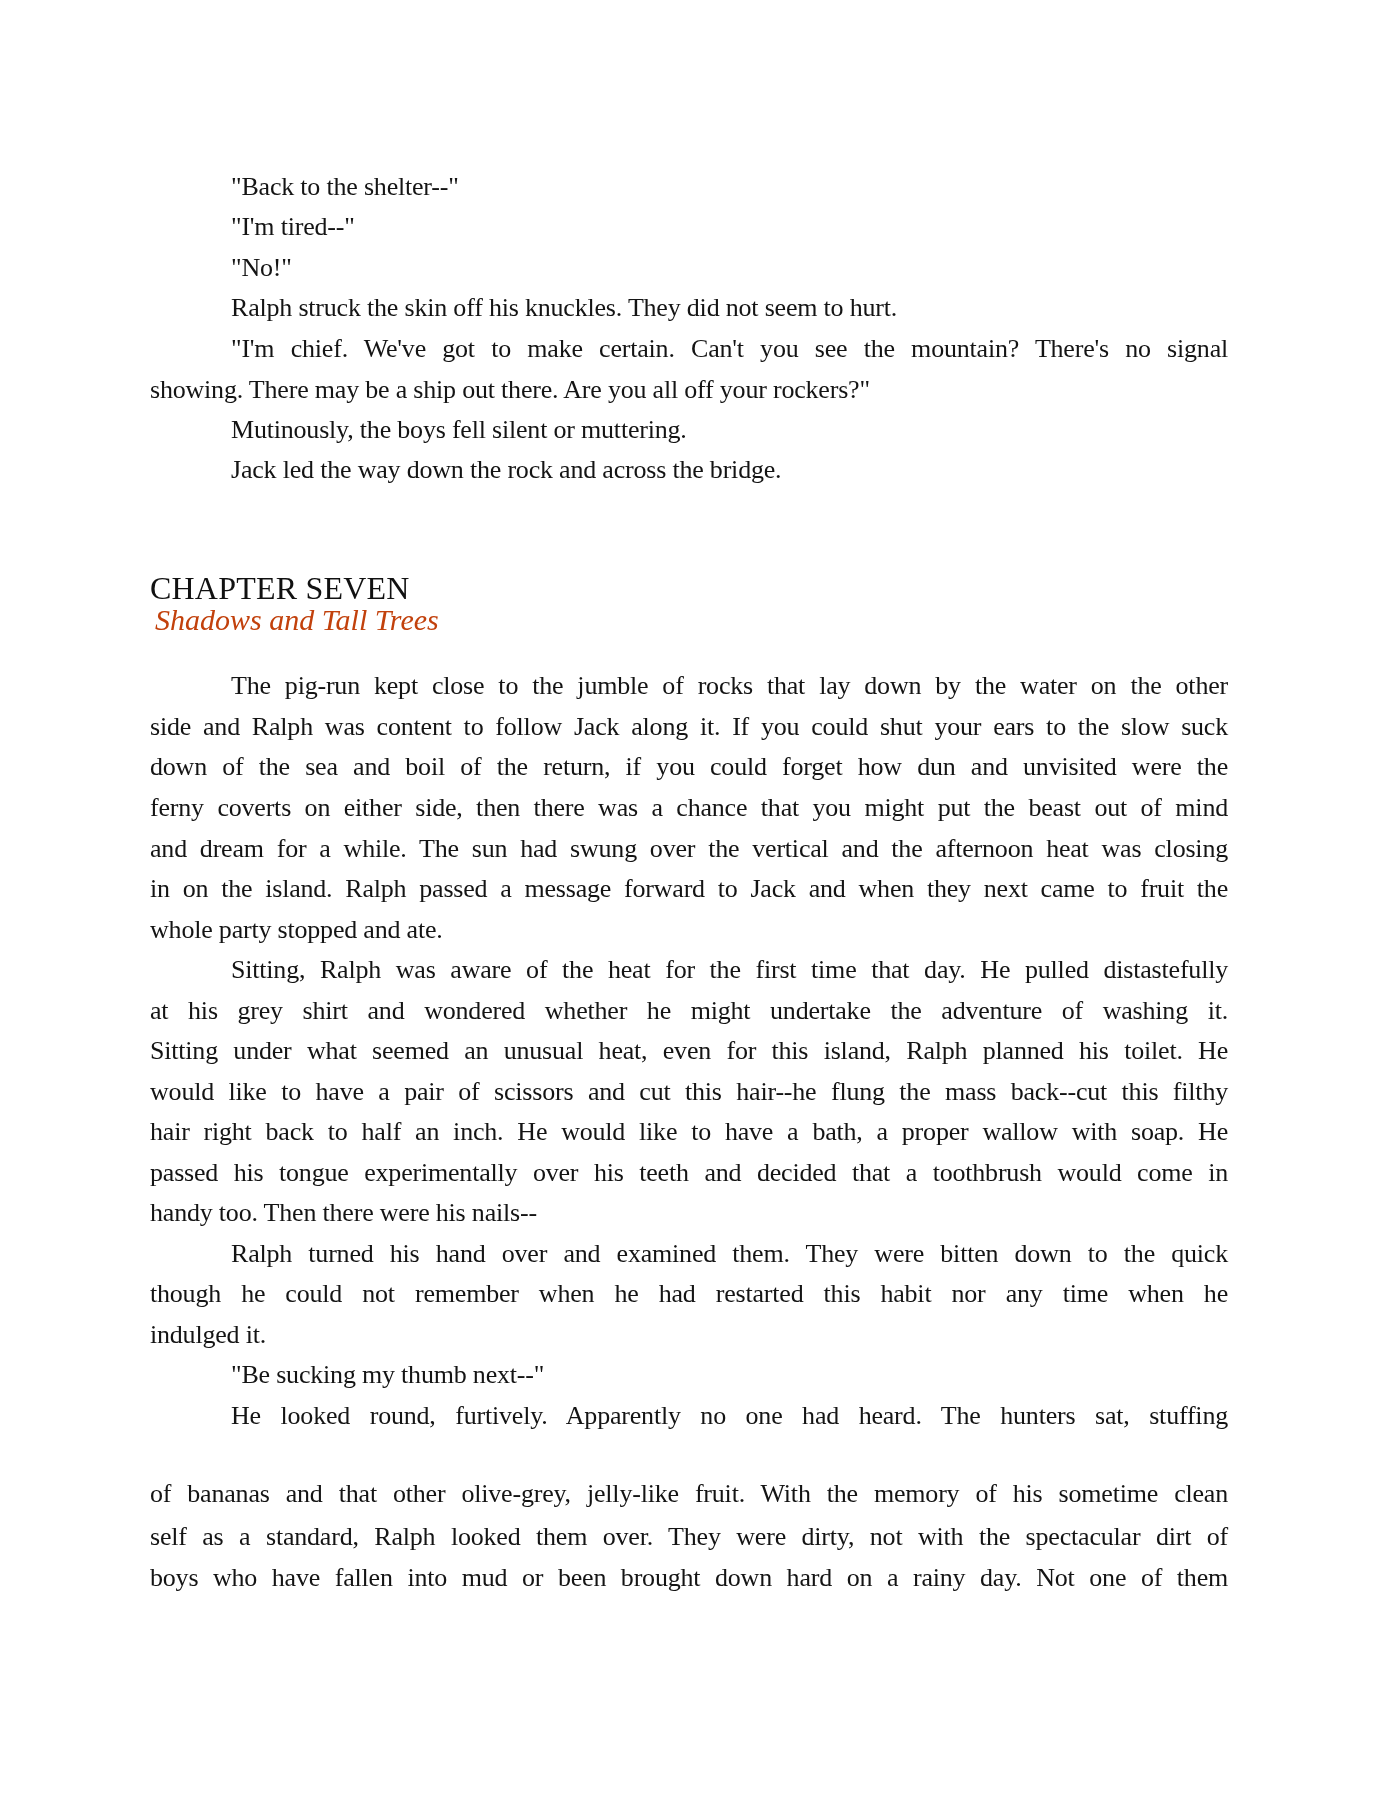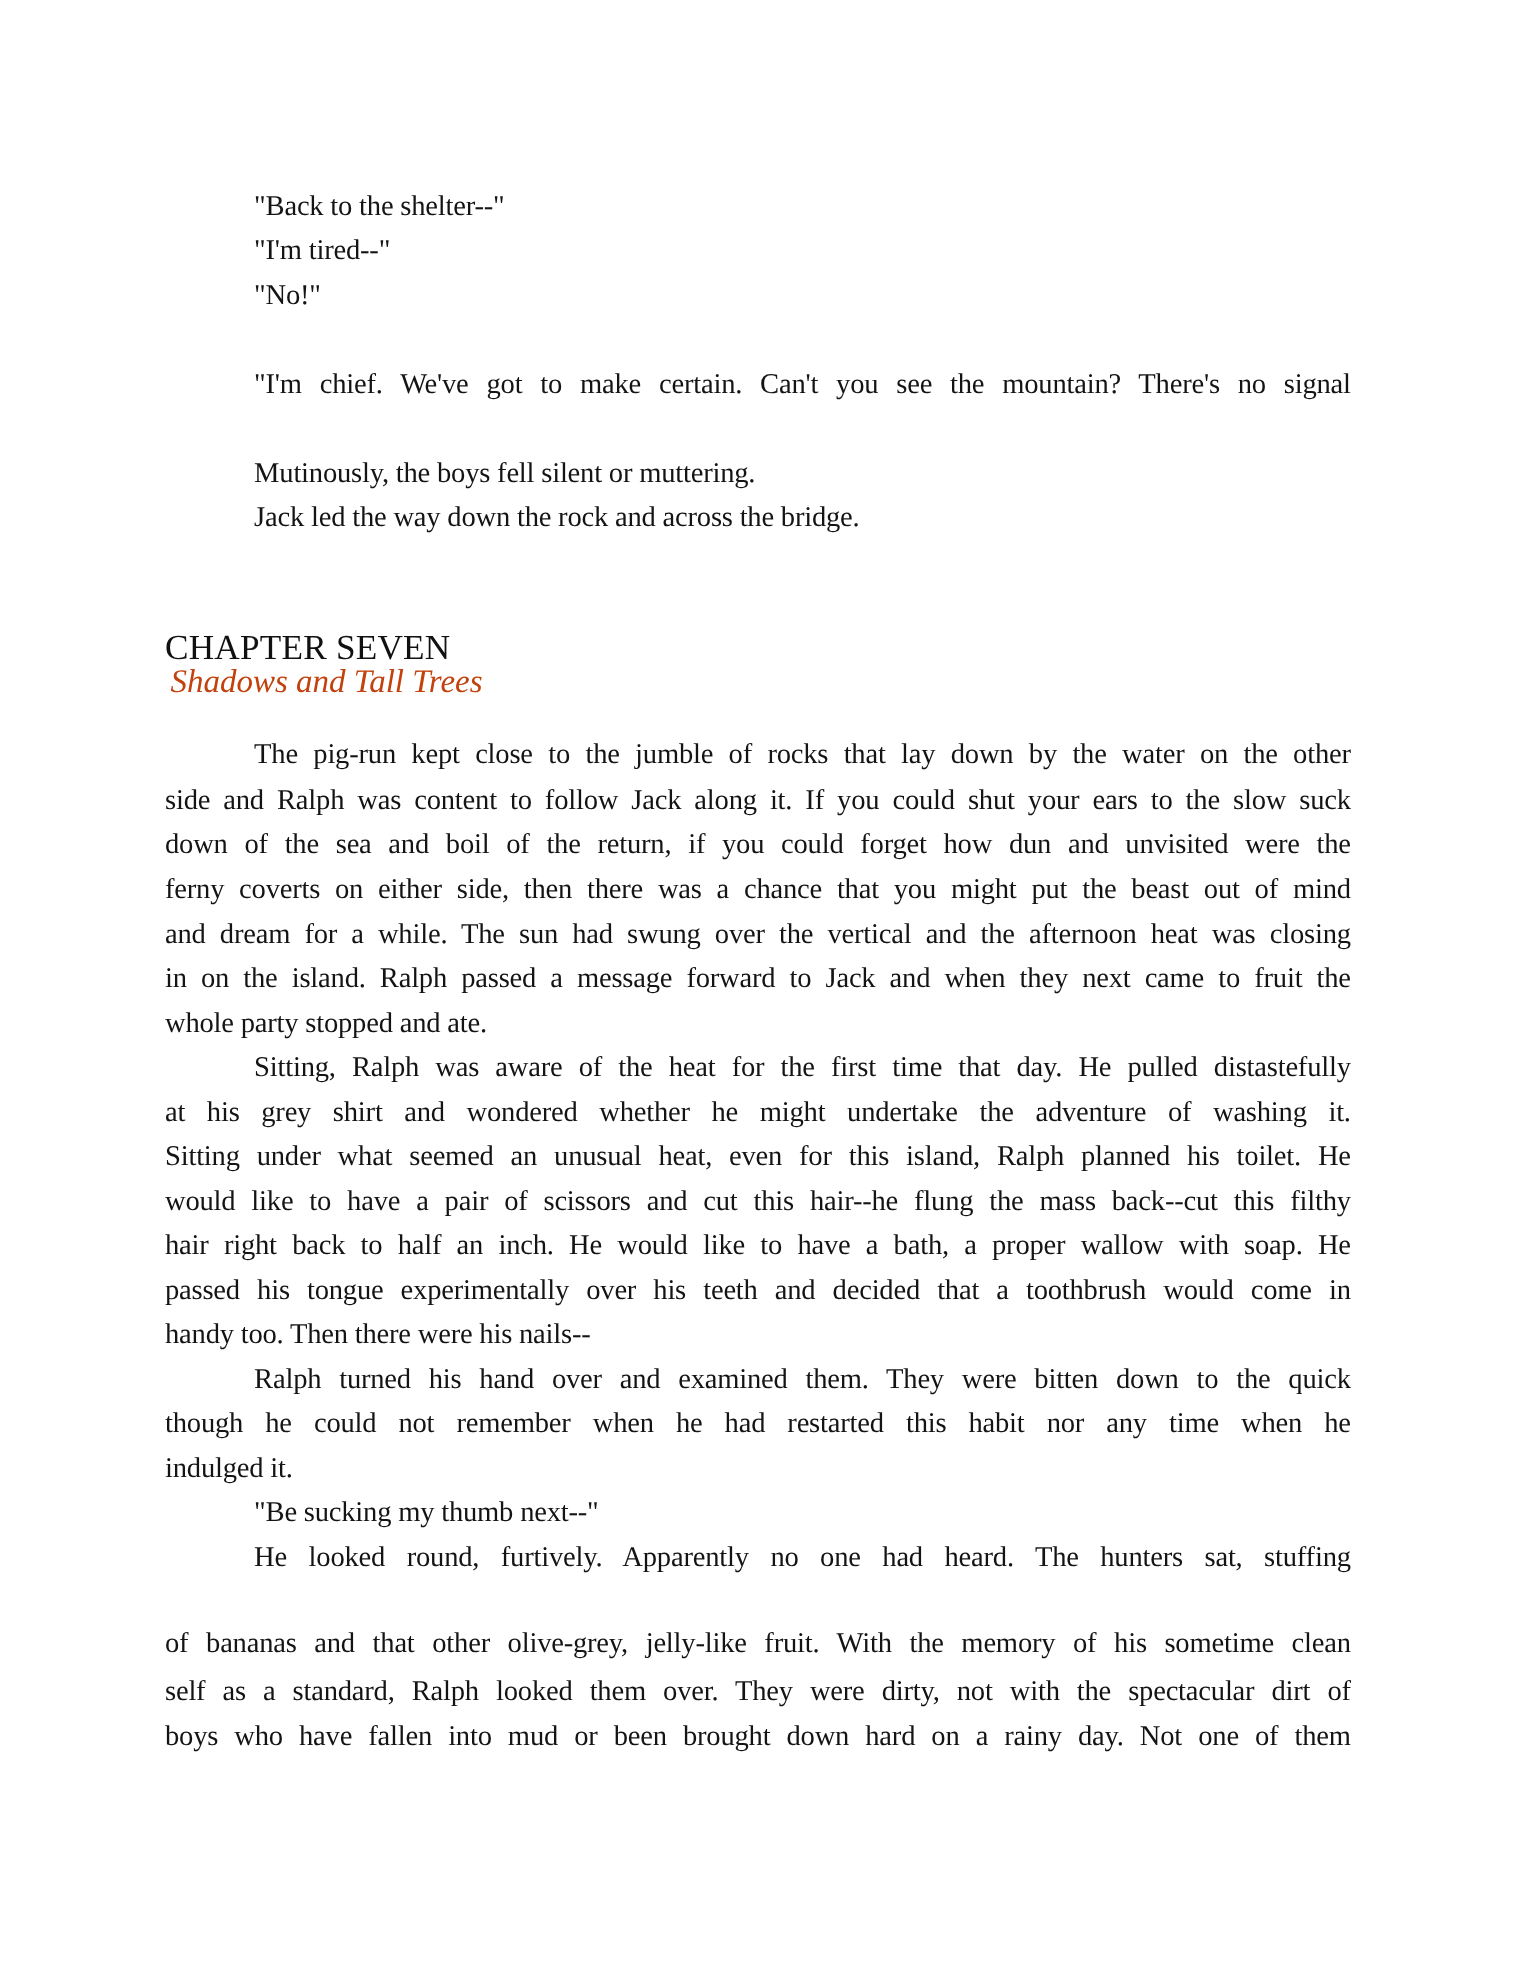--- a/index.html
+++ b/index.html
@@ -17,21 +17,23 @@
          font-size:30px; color:#c2410c; line-height:40px; }
 </style>
 </head>
 <body>
 
 <div class="page">
 
   <div class="ln ind" style="top:167px">"Back to the shelter--"</div>
   <div class="ln ind" style="top:207px">"I'm tired--"</div>
   <div class="ln ind" style="top:248px">"No!"</div>
+  <div class="ln ind" style="top:288px">Ralph struck the skin off his knuckles. They did not seem to hurt.</div>
   <div class="ln ind full" style="top:329px">"I'm chief. We've got to make certain. Can't you see the mountain? There's no signal</div>
+  <div class="ln last" style="top:370px">showing. There may be a ship out there. Are you all off your rockers?"</div>
   <div class="ln ind" style="top:410px">Mutinously, the boys fell silent or muttering.</div>
   <div class="ln ind" style="top:450px">Jack led the way down the rock and across the bridge.</div>
 
   <div class="chap">CHAPTER SEVEN</div>
   <div class="sub">Shadows and Tall Trees</div>
 
   <div class="ln ind full" style="top:666px">The pig-run kept close to the jumble of rocks that lay down by the water on the other</div>
   <div class="ln full" style="top:707px">side and Ralph was content to follow Jack along it. If you could shut your ears to the slow suck</div>
   <div class="ln full" style="top:747px">down of the sea and boil of the return, if you could forget how dun and unvisited were the</div>
   <div class="ln full" style="top:788px">ferny coverts on either side, then there was a chance that you might put the beast out of mind</div>

